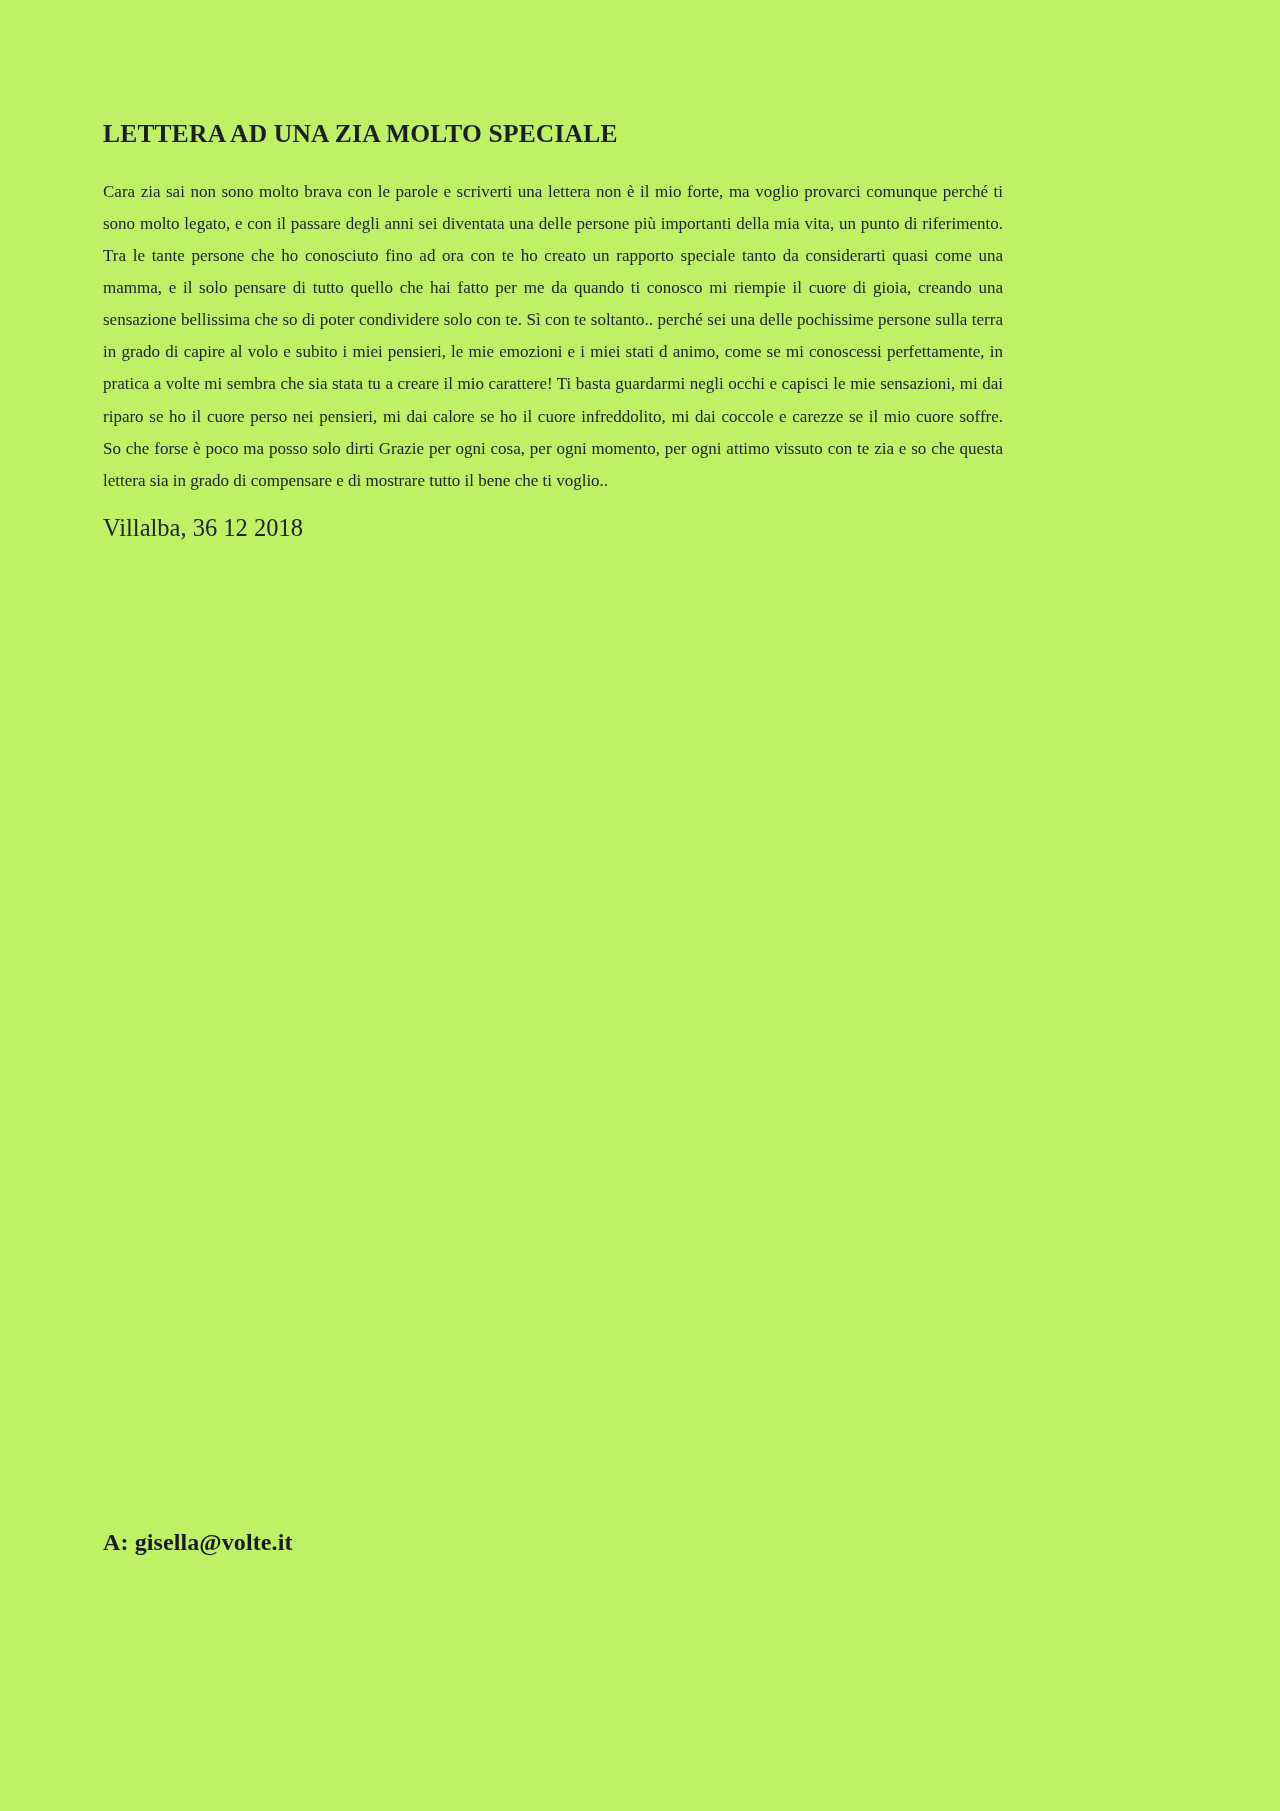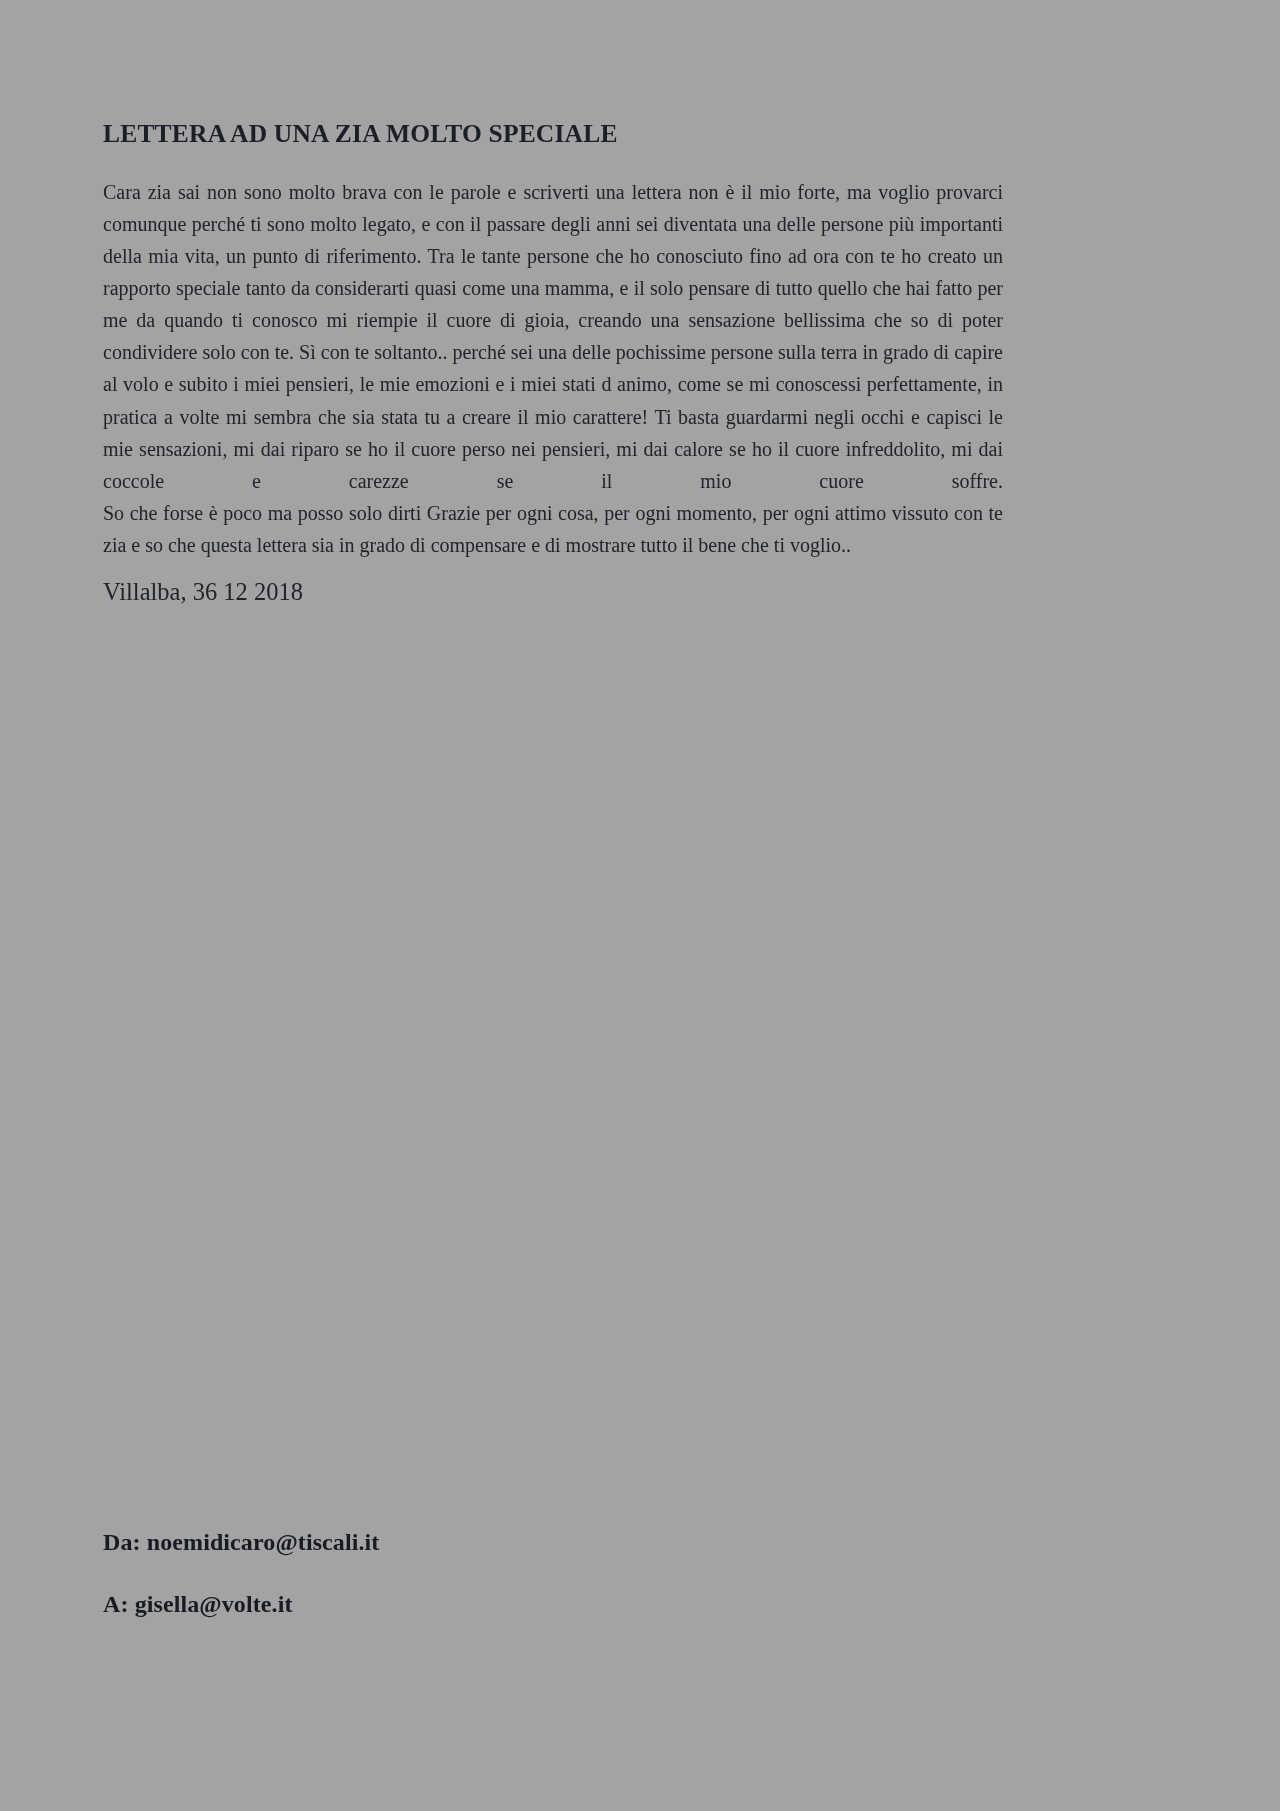--- a/index.html
+++ b/index.html
@@ -14,39 +14,39 @@
     font-family: "Liberation Serif", "DejaVu Serif", serif;
     color: #1c2028;
     overflow: hidden;
   }
   .page {
     position: absolute;
     top: 0;
     left: 0;
     width: 1280px;
     height: 1811px;
-    background: #a3a3a3;
+    background: #bef264;
   }
   .content {
     position: absolute;
     left: 103px;
     top: 118px;
     width: 900px;
   }
   .doc-title {
     font-size: 25.5px;
     font-weight: bold;
     letter-spacing: 0.2px;
     color: #1b1f28;
     margin: 0 0 26px 0;
     line-height: 1.25;
     font-stretch: semi-condensed;
   }
   .body-par {
-    font-size: 20px;
+    font-size: 17px;
     line-height: 32.1px;
     text-align: justify;
     text-justify: inter-word;
     color: #20242c;
     margin: 0;
     -webkit-hyphens: none;
     hyphens: none;
   }
   .body-par.forced {
     
@@ -101,24 +101,20 @@
 
     <p class="body-par">So che forse è poco ma posso solo dirti Grazie per ogni cosa, per ogni momento, per ogni attimo vissuto con te zia e so che questa lettera sia in grado di compensare e di mostrare tutto il bene che ti voglio..</p>
 
 
     <p class="sig-line date-block">Villalba, 36 12 2018</p>
 
   </div>
 
   <div class="footer">
 
-    <p class="footer-line">
-      <span class="footer-label">Da:</span>
-      <span class="footer-value">noemidicaro@tiscali.it</span>
-    </p>
 
     <p class="footer-line">
       <span class="footer-label">A:</span>
       <span class="footer-value">gisella@volte.it</span>
     </p>
 
   </div>
 
 </div>
 

